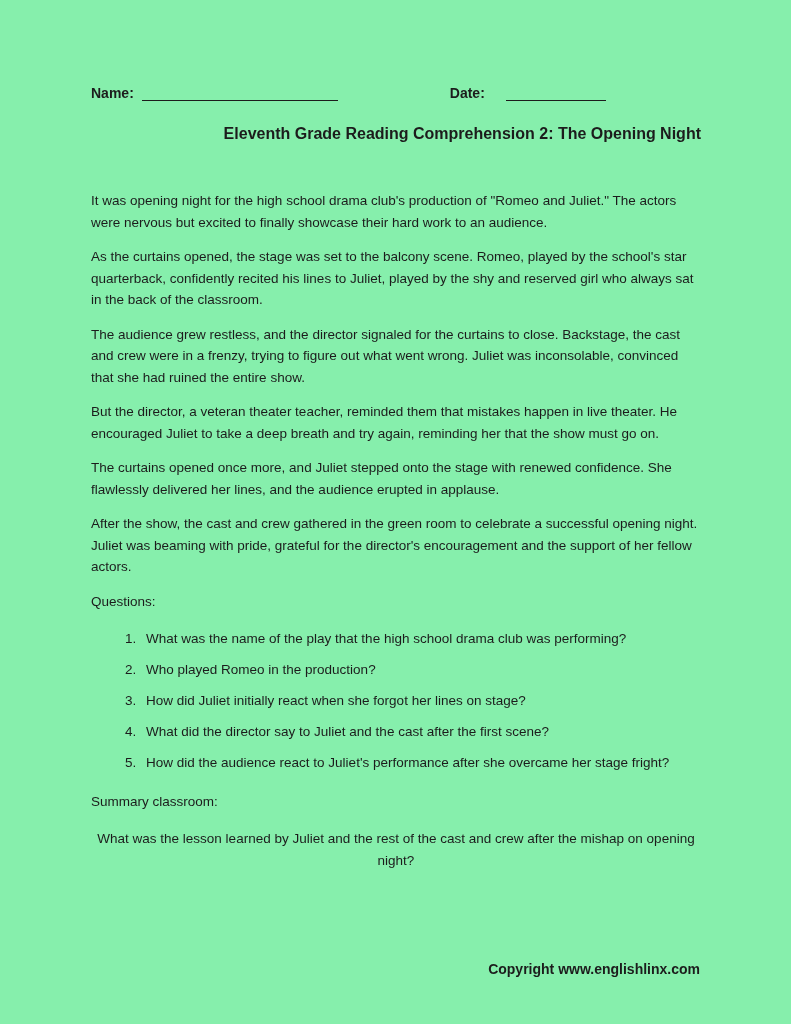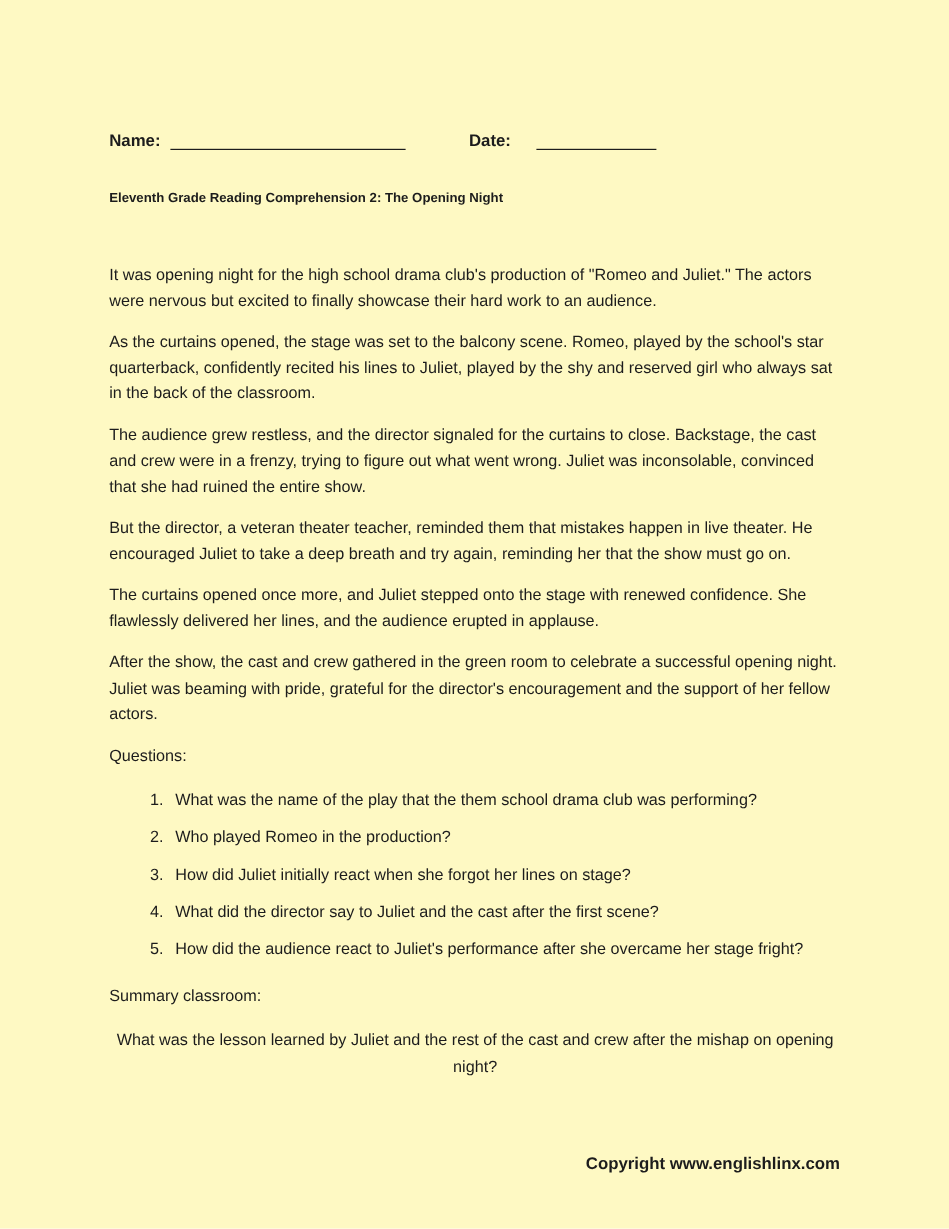--- a/index.html
+++ b/index.html
@@ -4,25 +4,25 @@
 <style>
   html, body {
     margin: 0;
     padding: 0;
     background: #ffffff;
   }
   .page {
     position: relative;
     width: 791px;
     height: 1024px;
-    background: #fef9c3;
+    background: #86efac;
     font-family: "Liberation Sans", sans-serif;
     color: #1c1c1c;
     box-sizing: border-box;
-    padding: 107px 90px 0 91px;
+    padding: 83px 90px 0 91px;
     overflow: hidden;
   }
   .header-row {
     display: flex;
     align-items: flex-end;
     font-size: 14px;
     font-weight: 600;
     height: 18px;
   }
   .label {
@@ -30,30 +30,30 @@
   }
   .write-line {
     display: inline-block;
     border-bottom: 1.5px solid #1c1c1c;
     height: 14px;
     margin-left: 8px;
   }
   .name-line { width: 196px; }
   .date-line { width: 100px; }
   .date-group {
-    margin-left: 53px;
+    margin-left: 112px;
     display: flex;
     align-items: flex-end;
     gap: 13px;
   }
   .doc-title {
-    text-align: left;
-    font-size: 11px;
+    text-align: right;
+    font-size: 16px;
     font-weight: 600;
-    margin-top: 34px;
+    margin-top: 24px;
   }
   .passage {
     margin-top: 47px;
   }
   .passage p,
   .questions-heading,
   .summary-heading,
   .summary-text {
     font-size: 13.5px;
     line-height: 21.5px;
@@ -109,21 +109,21 @@
     <p>As the curtains opened, the stage was set to the balcony scene. Romeo, played by the school's star quarterback, confidently recited his lines to Juliet, played by the shy and reserved girl who always sat in the back of the classroom.</p>
     <p>The audience grew restless, and the director signaled for the curtains to close. Backstage, the cast and crew were in a frenzy, trying to figure out what went wrong. Juliet was inconsolable, convinced that she had ruined the entire show.</p>
     <p>But the director, a veteran theater teacher, reminded them that mistakes happen in live theater. He encouraged Juliet to take a deep breath and try again, reminding her that the show must go on.</p>
     <p>The curtains opened once more, and Juliet stepped onto the stage with renewed confidence. She flawlessly delivered her lines, and the audience erupted in applause.</p>
     <p>After the show, the cast and crew gathered in the green room to celebrate a successful opening night. Juliet was beaming with pride, grateful for the director's encouragement and the support of her fellow actors.</p>
   </div>
 
   <p class="questions-heading">Questions:</p>
 
   <ol class="question-list">
-    <li>What was the name of the play that the them school drama club was performing?</li>
+    <li>What was the name of the play that the high school drama club was performing?</li>
     <li>Who played Romeo in the production?</li>
     <li>How did Juliet initially react when she forgot her lines on stage?</li>
     <li>What did the director say to Juliet and the cast after the first scene?</li>
     <li>How did the audience react to Juliet's performance after she overcame her stage fright?</li>
   </ol>
 
   <p class="summary-heading">Summary classroom:</p>
   <p class="summary-text">What was the lesson learned by Juliet and the rest of the cast and crew after the mishap on opening night?</p>
 
   <div class="footer">Copyright www.englishlinx.com</div>

